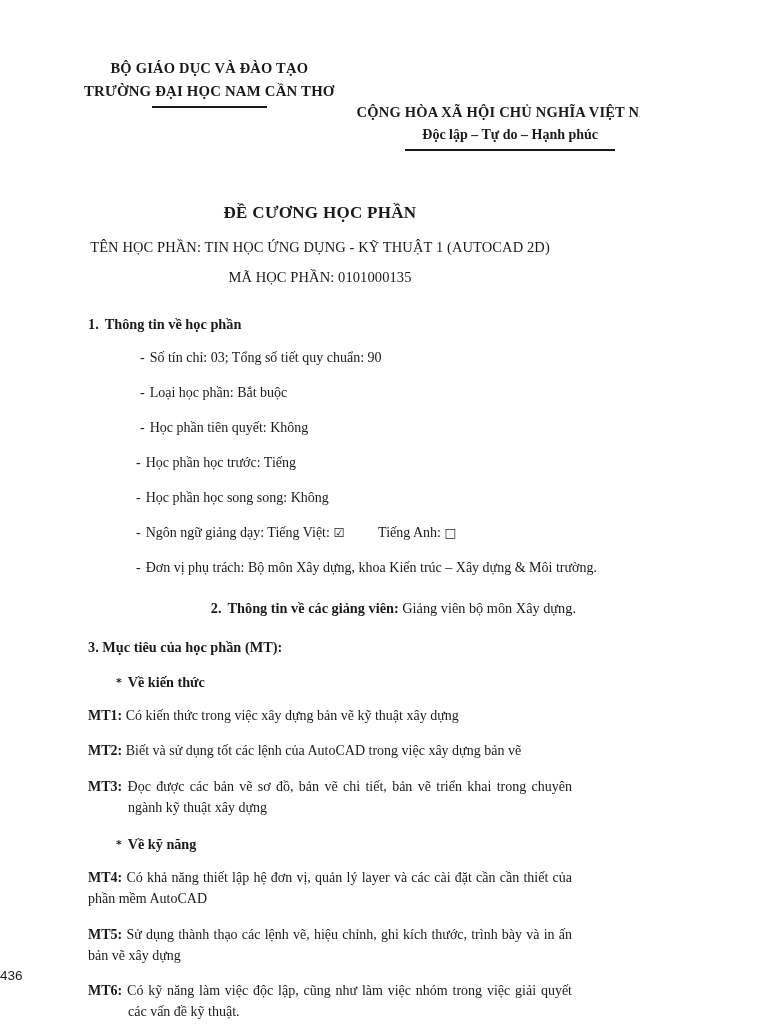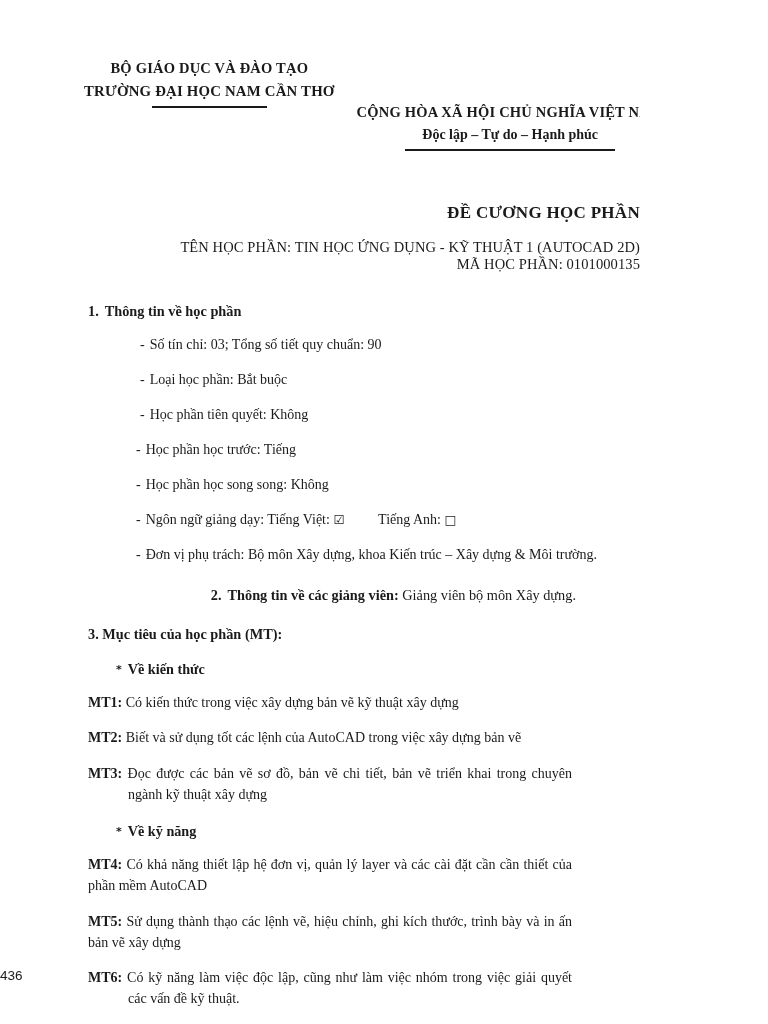--- a/index.html
+++ b/index.html
@@ -52,31 +52,32 @@
     height: 1.6px;
     background: #1a1a1a;
     margin-top: 4px;
   }
   .rule-left  { width: 115px; }
   .rule-right { width: 210px; }
 
   
   .title-block {
     margin-top: 52px;
-    text-align: right;
+    text-align: center;
   }
   .doc-title {
     font-size: 17px;
     font-weight: bold;
     letter-spacing: 0.3px;
     margin-bottom: 16px;
   }
   .subtitle {
     font-size: 14.5px;
     letter-spacing: 0.1px;
+    margin-bottom: 13px;
   }
   .code-line {
     font-size: 14.5px;
     letter-spacing: 0.1px;
   }
 
   
   .body-block {
     padding: 0 64px 0 88px;
     box-sizing: border-box;

